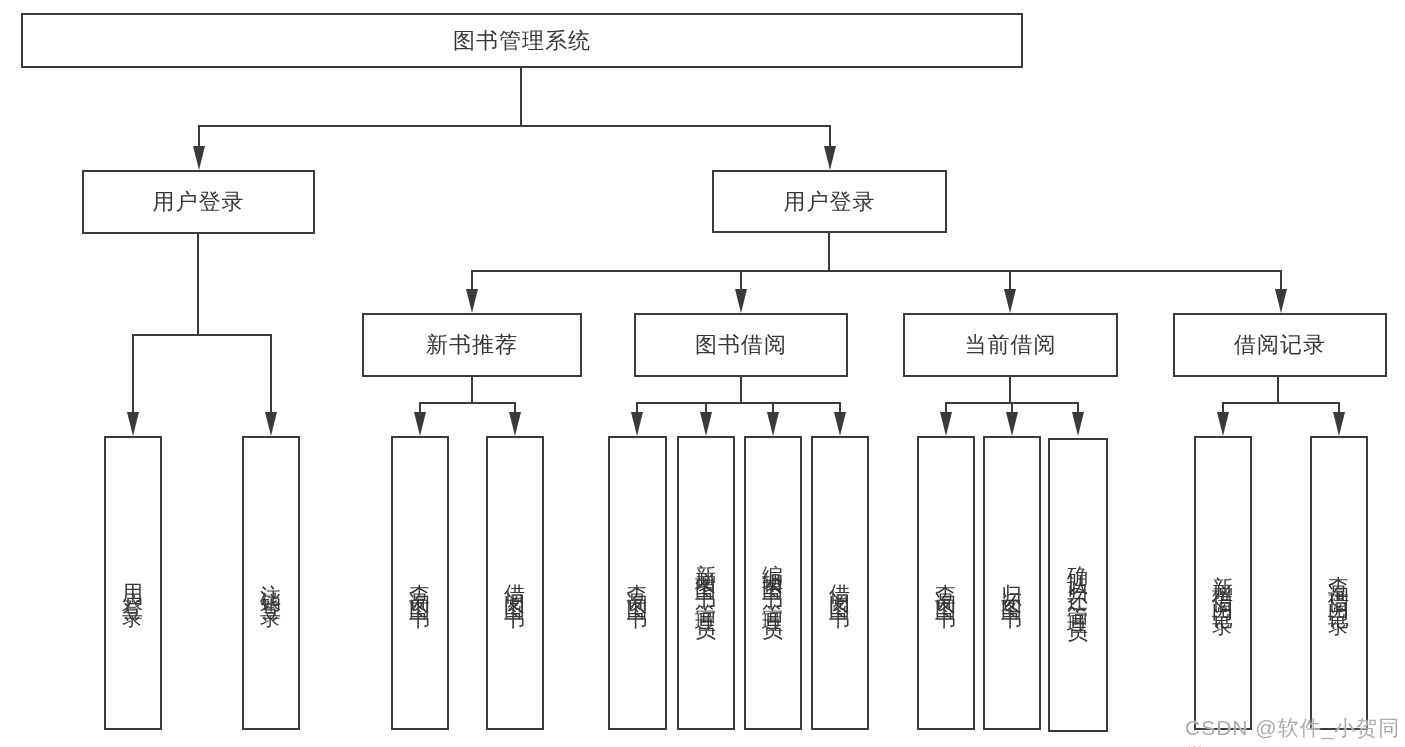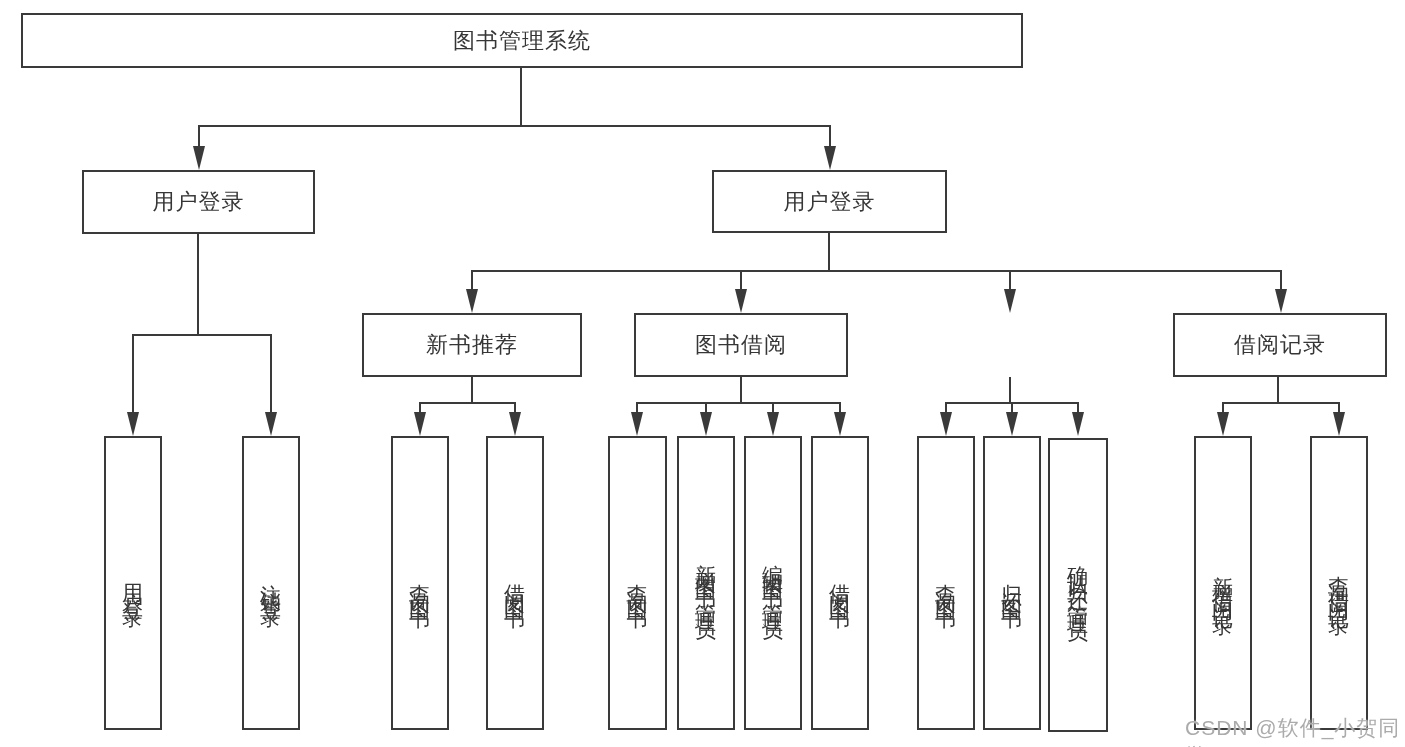--- a/index.html
+++ b/index.html
@@ -87,20 +87,23 @@
   <div class="arrow" style="left:735px;top:289px;"></div>
   <div class="arrow" style="left:1004px;top:289px;"></div>
   <div class="arrow" style="left:1275px;top:289px;"></div>
 
   <div class="box hbox" style="left:634px;top:313px;width:214px;height:64px;">
     <span>图书借阅</span>
   </div>
   <div class="box hbox" style="left:362px;top:313px;width:220px;height:64px;">
     <span>新书推荐</span>
   </div>
+  <div class="box hbox" style="left:903px;top:313px;width:215px;height:64px;">
+    <span>当前借阅</span>
+  </div>
   <div class="box hbox" style="left:1173px;top:313px;width:214px;height:64px;">
     <span>借阅记录</span>
   </div>
 
   <div class="vline" style="left:471px;top:377px;height:26px;"></div>
   <div class="hline" style="left:419px;top:402px;width:97px;"></div>
   <div class="vline" style="left:419px;top:404px;height:10px;"></div>
   <div class="vline" style="left:514px;top:404px;height:10px;"></div>
   <div class="arrow" style="left:414px;top:412px;"></div>
   <div class="arrow" style="left:509px;top:412px;"></div>

